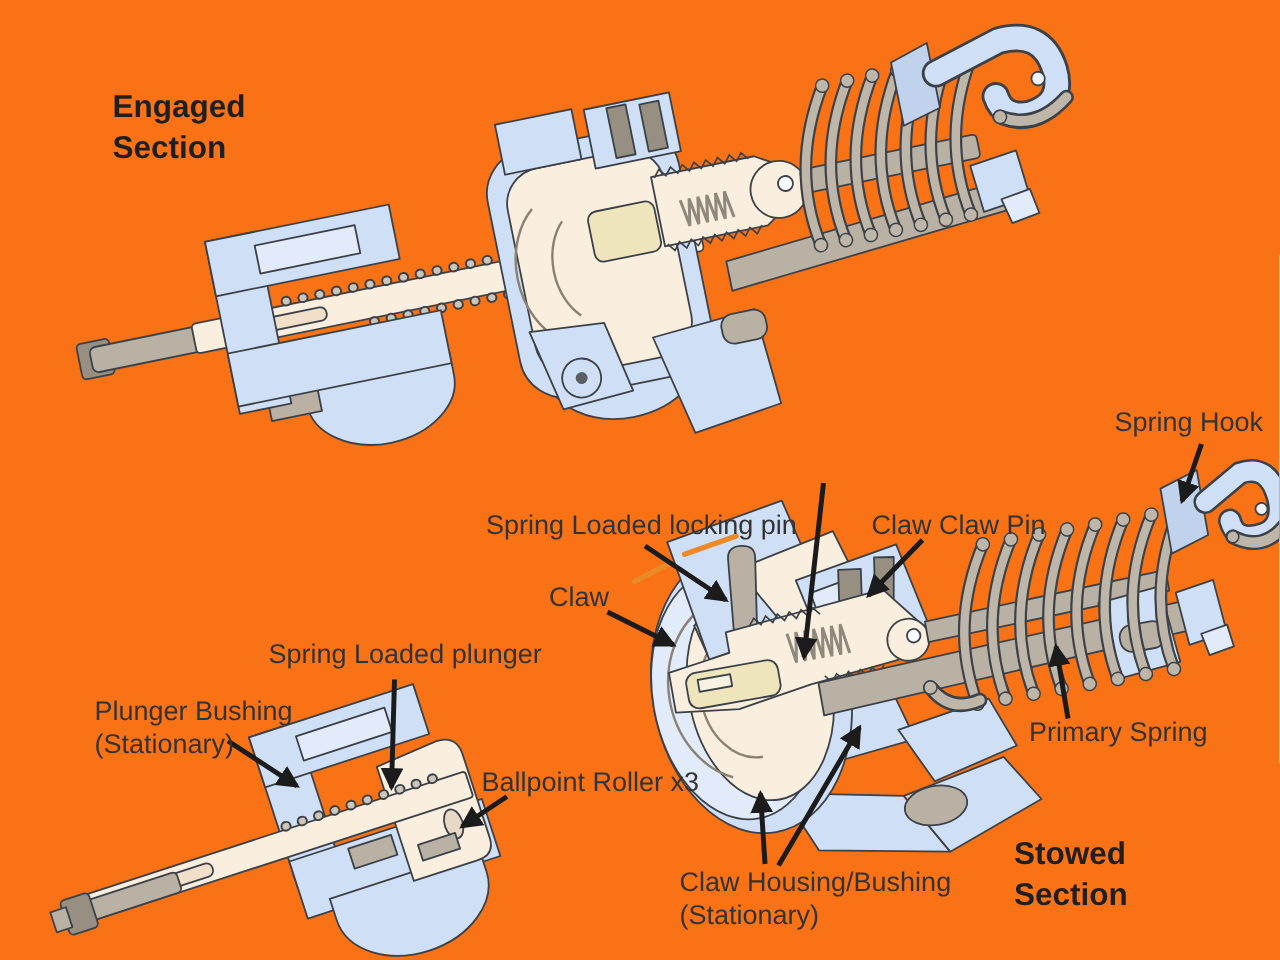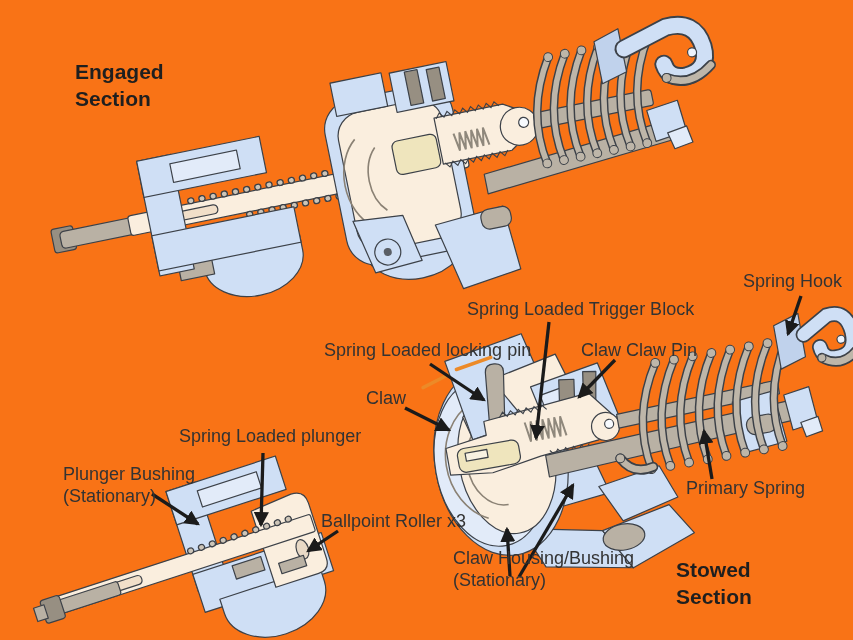--- a/index.html
+++ b/index.html
@@ -195,28 +195,27 @@
   <div class="title" style="left:75px;top:58px;">
     <div>Engaged</div>
     <div>Section</div>
   </div>
   <div class="title" style="left:676px;top:556px;">
     <div>Stowed</div>
     <div>Section</div>
   </div>
 
   <div class="lbl" style="left:743px;top:270px;">Spring Hook</div>
-  <div class="lbl" style="left:467px;top:298px;">Spring Loaded Trigger Block</div>
   <div class="lbl" style="left:324px;top:339px;text-align:center;">Spring Loaded locking pin</div>
   <div class="lbl" style="left:581px;top:339px;">Claw Claw Pin</div>
   <div class="lbl" style="left:366px;top:387px;">Claw</div>
   <div class="lbl" style="left:179px;top:425px;">Spring Loaded plunger</div>
   <div class="lbl" style="left:63px;top:463px;">
     <div>Plunger Bushing</div>
     <div>(Stationary)</div>
   </div>
   <div class="lbl" style="left:321px;top:510px;">Ballpoint Roller x3</div>
   <div class="lbl" style="left:686px;top:477px;">Primary Spring</div>
-  <div class="lbl" style="left:453px;top:547px;">
+  <div class="lbl" style="left:453px;top:577px;">
     <div>Claw Housing/Bushing</div>
     <div>(Stationary)</div>
   </div>
 </div>
 
 </body></html>

